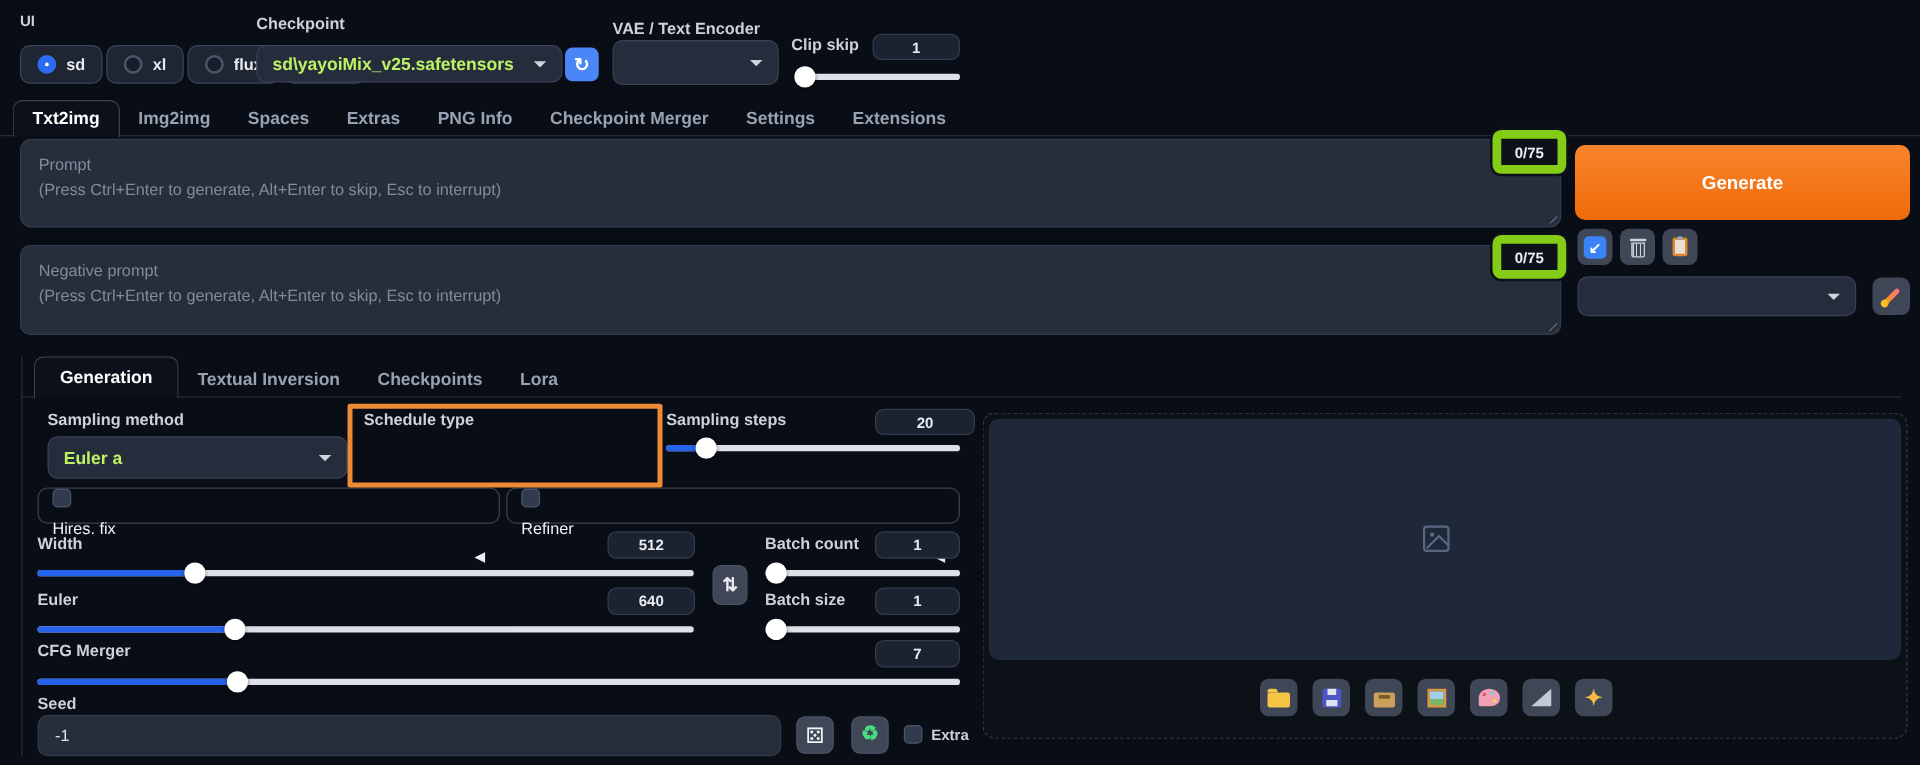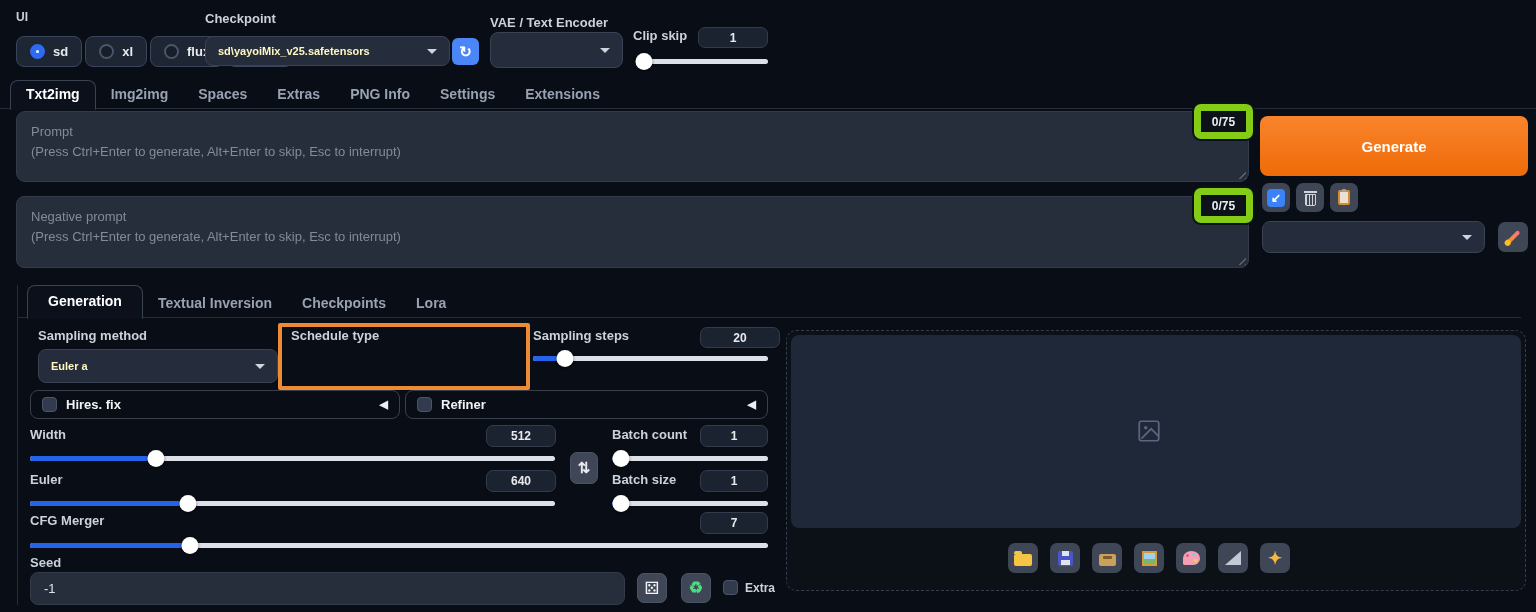--- a/index.html
+++ b/index.html
@@ -14,21 +14,21 @@
   
   .pillrow{position:absolute;display:flex;gap:3px;}
   .pill{height:29px;border-radius:8px;background:#1e2634;border:1px solid #39455a;
         display:flex;align-items:center;gap:8px;padding:0 13px;color:#e8eaee;font-size:13px;font-weight:700;}
   .radio{width:15px;height:15px;border-radius:50%;background:#171e2a;border:2px solid #4a5569;box-sizing:border-box;flex:0 0 auto;}
   .radio.sel{background:#2e6bf0;border-color:#2e6bf0;position:relative;}
   .radio.sel::after{content:"";position:absolute;inset:4px;background:#fff;border-radius:50%;}
 
   
   .dd{position:absolute;background:#252c3b;border:1px solid #3a4254;border-radius:8px;box-sizing:border-box;
-      display:flex;align-items:center;padding:0 12px;color:#fef9c3;font-size:11px;font-weight:600;}
+      display:flex;align-items:center;padding:0 12px;color:#bef264;font-size:14px;font-weight:600;}
   .caret{margin-left:auto;width:0;height:0;border-left:5px solid transparent;border-right:5px solid transparent;border-top:5px solid #cfd4dc;}
 
   
   .numbox{position:absolute;background:#1c2330;border:1px solid #333c4d;border-radius:7px;box-sizing:border-box;
           color:#e8eaee;font-size:12px;font-weight:700;display:flex;align-items:center;justify-content:center;}
 
   
   .slider{position:absolute;height:17px;}
   .slider .track{position:absolute;left:0;right:0;top:6px;height:5px;border-radius:3px;background:#dde1e7;}
   .slider .fill{position:absolute;left:0;top:6px;height:5px;border-radius:3px 0 0 3px;background:#2563eb;}
@@ -54,22 +54,22 @@
 
   .generate{position:absolute;left:1260px;top:116px;width:268px;height:60px;border-radius:8px;
             background:linear-gradient(180deg,#f9842c,#ef6b08);color:#fff;font-weight:700;font-size:15px;
             display:flex;align-items:center;justify-content:center;}
 
   .sqbtn{position:absolute;background:#3f4757;border-radius:7px;display:flex;align-items:center;justify-content:center;box-sizing:border-box;}
   .bluebtn{position:absolute;background:#4a86f7;border-radius:6px;display:flex;align-items:center;justify-content:center;
            color:#fff;font-size:15px;font-weight:700;}
 
   
-  .acc{position:absolute;display:flex;align-items:center;gap:9px;border:1px solid #39414f;border-radius:8px;
-       padding:0 11px;box-sizing:border-box;color:#f0f2f5;font-size:13px;font-weight:700;}
+  .acc{position:absolute;display:flex;gap:9px;border:1px solid #39414f;border-radius:8px;
+       padding:0 11px;box-sizing:border-box;color:#f0f2f5;font-size:13px;font-weight:400;flex-direction:column;}
   .acc .arrow{margin-left:auto;color:#eceef1;font-size:11px;}
   .cb{width:15px;height:15px;border-radius:4px;background:#313b4d;border:1px solid #4a5569;box-sizing:border-box;flex:0 0 auto;}
 
   
   .txtin{position:absolute;background:#262d3b;border:1px solid #333b4a;border-radius:8px;box-sizing:border-box;
          display:flex;align-items:center;padding:0 13px;color:#dfe3e9;font-size:13px;}
 
   
   .hbox{position:absolute;border:4px solid #ed8a35;border-radius:2px;pointer-events:none;z-index:40;}
 
@@ -156,20 +156,21 @@
     <div class="knob" style="left:6%;"></div>
   </div>
 
   <div class="hline" style="left:0;top:108px;width:1536px;"></div>
   <div class="tabrow" style="left:10px;top:83px;height:26px;">
     <div class="tab active">Txt2img</div>
     <div class="tab">Img2img</div>
     <div class="tab">Spaces</div>
     <div class="tab">Extras</div>
     <div class="tab">PNG Info</div>
+    <div class="tab">Checkpoint Merger</div>
     <div class="tab">Settings</div>
     <div class="tab">Extensions</div>
   </div>
 
   <div class="ta" style="left:16px;top:111px;width:1233px;height:71px;border-radius:9px;">
     <span class="ph">Prompt</span>
     <span class="ph">(Press Ctrl+Enter to generate, Alt+Enter to skip, Esc to interrupt)</span>
     <span class="rz"></span>
   </div>
   <div class="badge" style="left:1194px;top:104px;">

